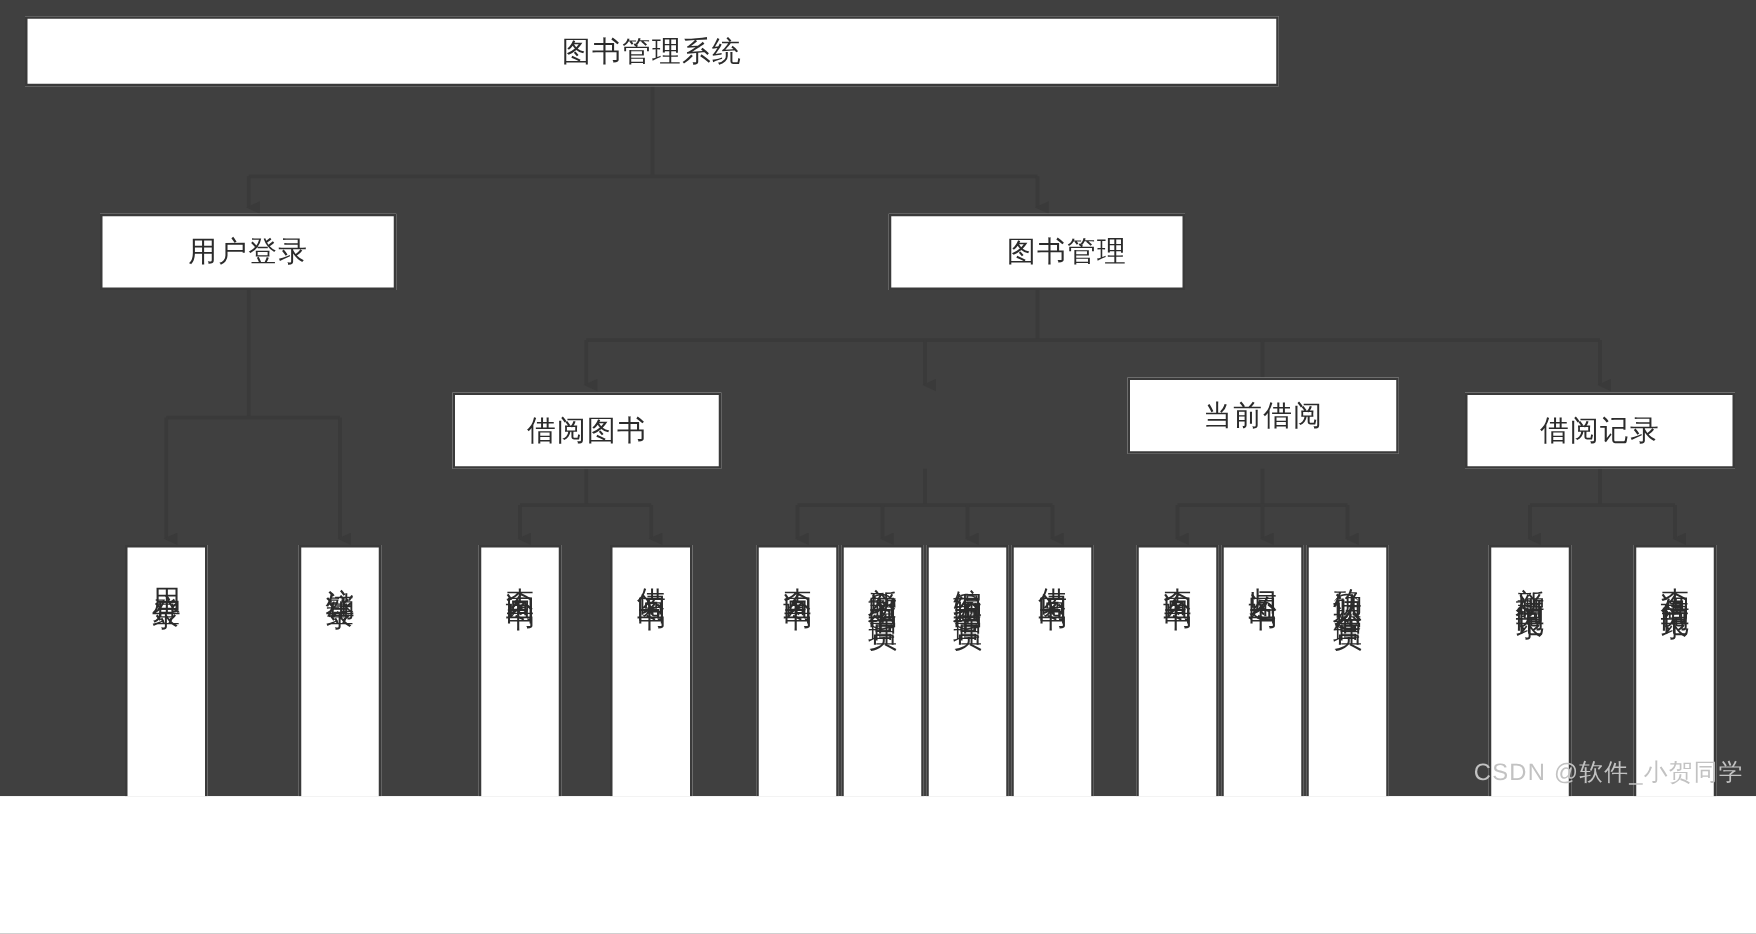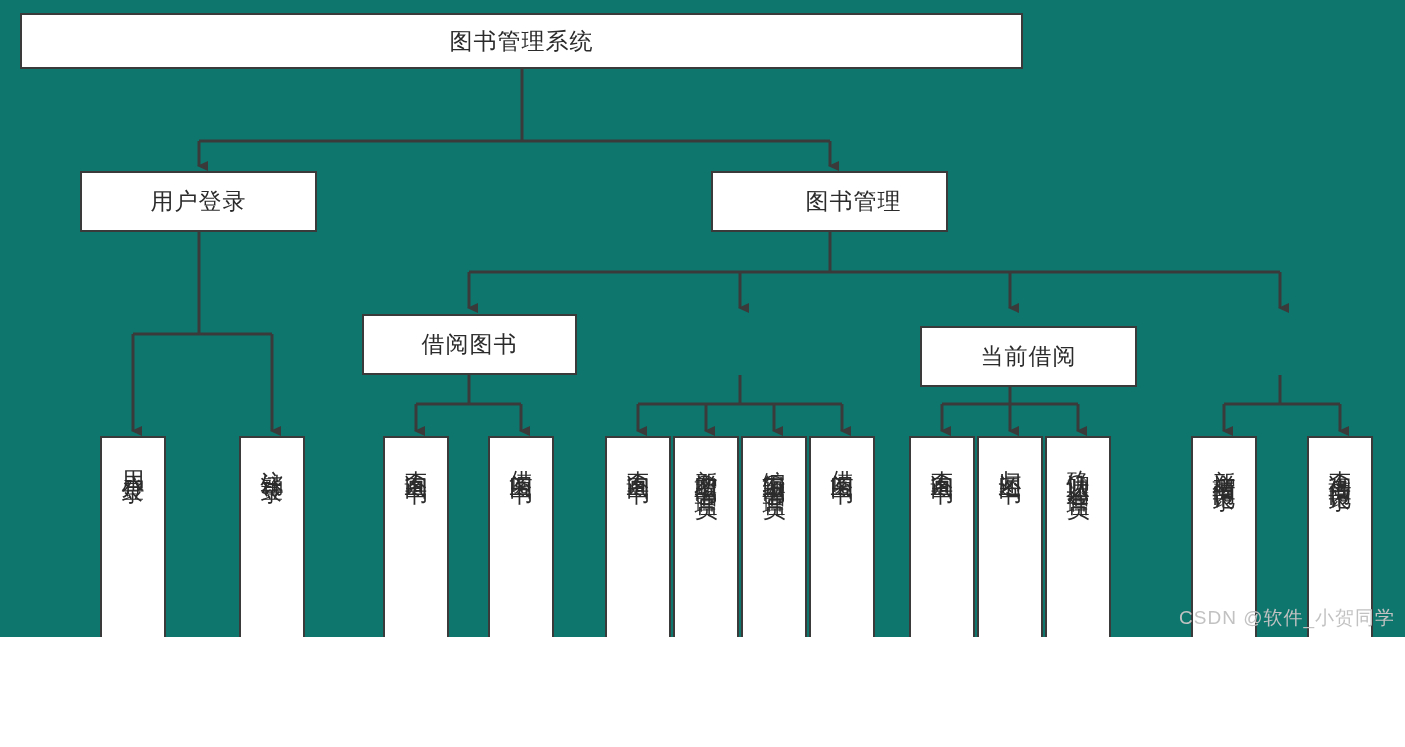--- a/index.html
+++ b/index.html
@@ -7,21 +7,21 @@
     padding: 0;
     background: #ffffff;
   }
   body {
     font-family: "Liberation Sans", "DejaVu Sans", sans-serif;
   }
   #canvas {
     position: relative;
     width: 1405px;
     height: 637px;
-    background: #0f766e;
+    background: #404040;
     overflow: hidden;
   }
   svg.edges {
     position: absolute;
     left: 0;
     top: 0;
     width: 1405px;
     height: 747px;
     pointer-events: none;
   }
@@ -128,22 +128,25 @@
   <div class="node horiz" style="left:80px; top:171px; width:237px; height:61px;">
     <span class="hlabel">用户登录</span>
   </div>
   <div class="node horiz" style="left:711px; top:171px; width:237px; height:61px;padding-left:48px;">
     <span class="hlabel">图书管理</span>
   </div>
 
   <div class="node horiz" style="left:362px; top:314px; width:215px; height:61px;">
     <span class="hlabel">借阅图书</span>
   </div>
-  <div class="node horiz" style="left:902px; top:326px; width:217px; height:61px;margin-left:18px;">
+  <div class="node horiz" style="left:902px; top:302px; width:217px; height:61px;">
     <span class="hlabel">当前借阅</span>
+  </div>
+  <div class="node horiz" style="left:1172px; top:314px; width:216px; height:61px;">
+    <span class="hlabel">借阅记录</span>
   </div>
 
   <div class="node vert" style="left:100px; top:436px; width:66px; height:298px;">
     <span class="vlabel">用户登录</span>
   </div>
   <div class="node vert" style="left:239px; top:436px; width:66px; height:298px;">
     <span class="vlabel">注销登录</span>
   </div>
 
   <div class="node vert" style="left:383px; top:436px; width:66px; height:298px;">

